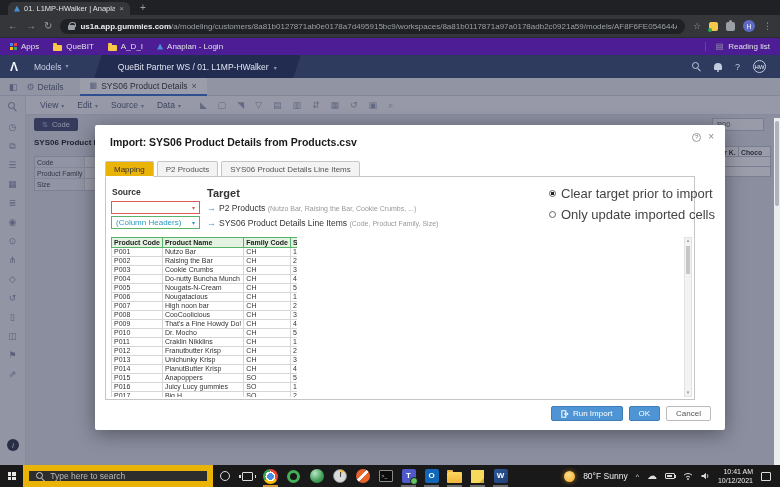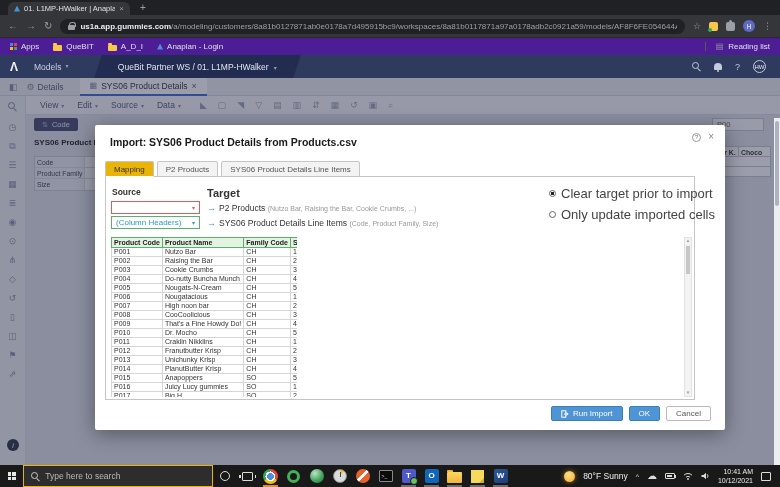--- a/index.html
+++ b/index.html
@@ -136,21 +136,21 @@
   .btn{font-size:8px;height:15px;display:flex;align-items:center;justify-content:center;border-radius:2px;padding:0 9px;white-space:nowrap}
   .btn.primary{background:#4f94d4;border:1px solid #3d7eb8;color:#fff}
   .btn.run{gap:4px}
   .btn.cancel{background:#fdfdfd;border:1px solid #bbb;color:#555}
 
   
   .taskbar{position:absolute;left:0;bottom:0;right:0;height:22px;background:#191919;display:flex;align-items:center;z-index:20}
   .tslot{width:23px;height:22px;display:flex;align-items:center;justify-content:center;position:relative;flex:0 0 auto}
   .winlogo{width:8px;height:8px;display:grid;grid-template-columns:3.5px 3.5px;grid-template-rows:3.5px 3.5px;gap:1px}
   .winlogo i{background:#e6e6e6}
-  .tsearch{width:190px;height:22px;background:#2d2d2d;border:1px solid #eab308;display:flex;align-items:center;gap:6px;padding:0 7px;flex:0 0 auto;color:#c9c9c9}
+  .tsearch{width:190px;height:22px;background:#2d2d2d;border:6px solid #eab308;display:flex;align-items:center;gap:6px;padding:0 7px;flex:0 0 auto;color:#c9c9c9}
   .tsearch input{background:transparent;border:none;outline:none;color:#cfcfcf;font-size:8.5px;width:100%;font-family:inherit}
   .tsearch input::placeholder{color:#b9b9b9}
   .cortana{width:10px;height:10px;border:1.6px solid #dcdcdc;border-radius:50%}
   .taskview{width:11px;height:9px;border:1px solid #dcdcdc;border-radius:1px;position:relative}
   .taskview::before,.taskview::after{content:"";position:absolute;top:2px;bottom:2px;width:1.5px;background:#dcdcdc}
   .taskview::before{left:-4px}.taskview::after{right:-4px}
   .ul::after{content:"";position:absolute;bottom:0;left:4px;right:4px;height:2px;background:#6d6d6d}
   .ul.act::after{background:#d79433}
   .chromeic{width:15px;height:15px;border-radius:50%;background:radial-gradient(circle,#4a90e2 0 3.4px,#fff 3.4px 5px,transparent 5px),conic-gradient(#ea4335 0 33%,#fbbc05 33% 66%,#34a853 66%)}
   .greenring{width:13px;height:13px;border:3px solid #45b058;border-radius:50%}

